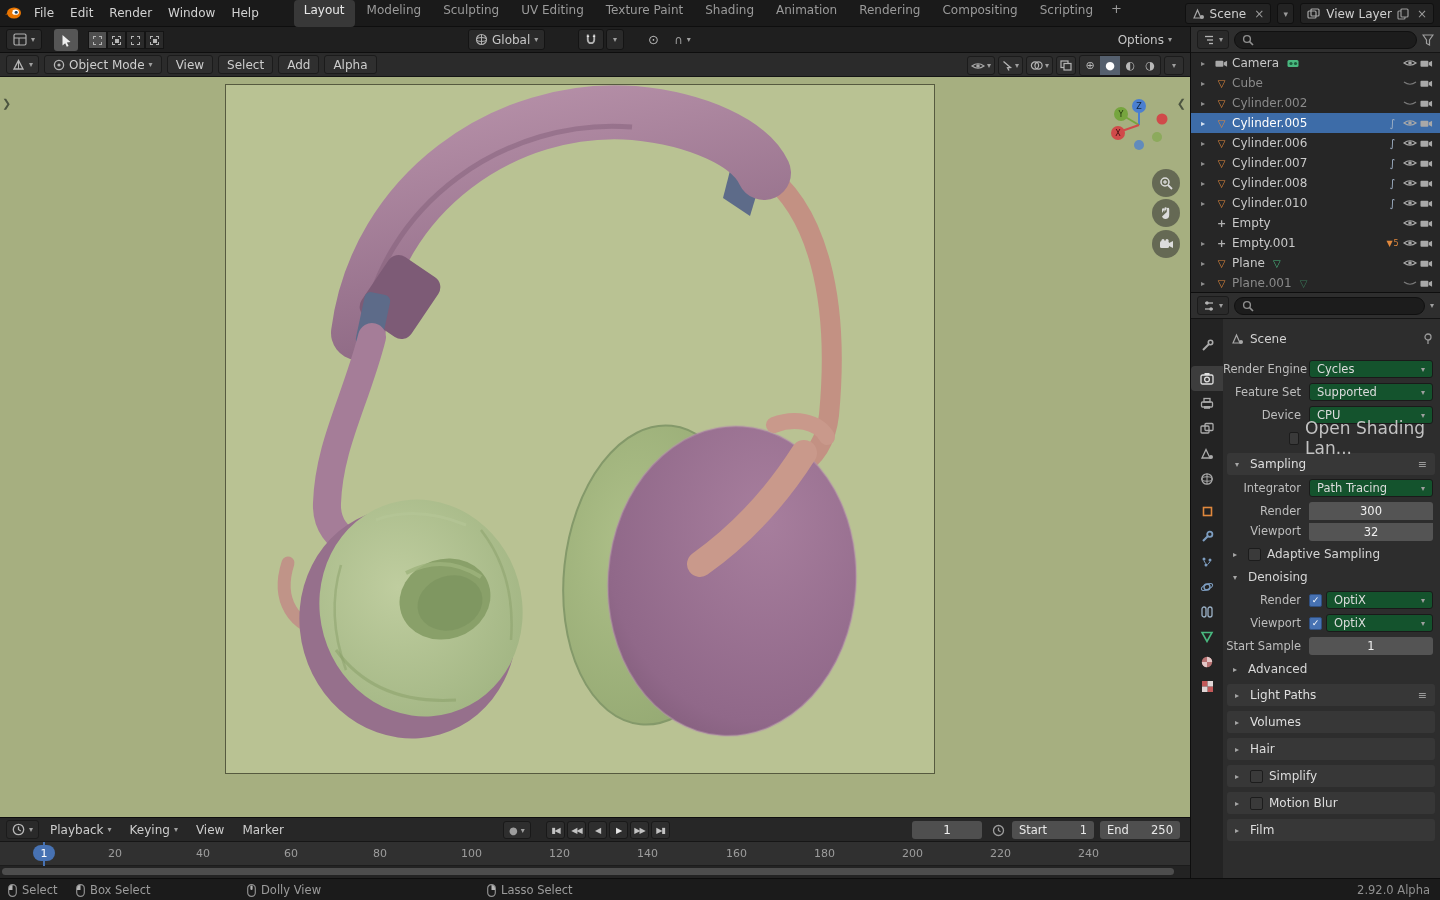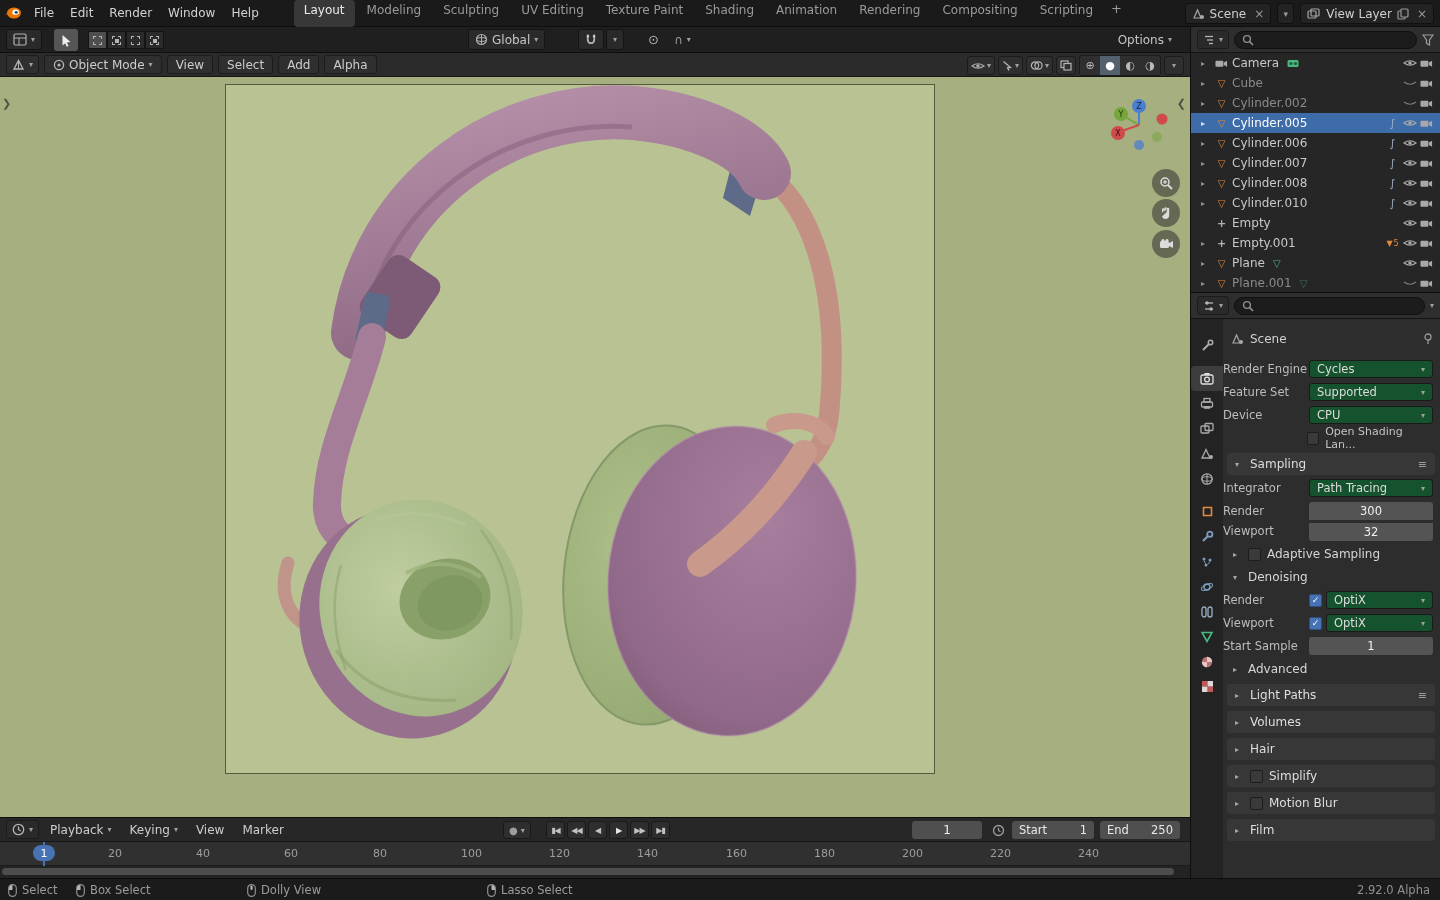--- a/index.html
+++ b/index.html
@@ -63,21 +63,21 @@
 .badge5{color:#e0883d;font-size:8px;margin-left:1px;}
 
 .props{position:absolute;left:1190px;top:293px;width:250px;height:585px;background:#2d2d2d;border-left:1px solid #0e0e0e;overflow:hidden;}
 .phead{height:26px;background:#2e2e2e;border-bottom:1px solid #141414;display:flex;align-items:center;gap:5px;padding:0 6px;}
 .ptabs{position:absolute;left:0;top:26px;width:32px;height:559px;background:#232323;display:flex;flex-direction:column;align-items:center;padding-top:14px;}
 .ptab{width:28px;height:25px;display:flex;align-items:center;justify-content:center;border-radius:4px 0 0 4px;}
 .ptab.active{background:#3d3d3d;width:32px;}
 .gap1{margin-top:8px;}
 .pcontent{position:absolute;left:32px;top:26px;width:218px;height:559px;padding-top:8px;}
 .prow{display:flex;align-items:center;height:20px;margin:3px 8px 3px 0;}
-.plabel{width:86px;text-align:left;padding-right:8px;color:#bdbdbd;white-space:nowrap;font-size:11.5px;}
+.plabel{width:86px;text-align:right;padding-right:8px;color:#bdbdbd;white-space:nowrap;font-size:11.5px;}
 .dd{flex:1;height:18px;background:#14532d;border:1px solid #1a1a1a;border-radius:3px;display:flex;align-items:center;padding:0 7px;color:#dcdcdc;font-size:11.5px;}
 .dd .caret{margin-left:auto;}
 .num{flex:1;height:18px;background:#545454;border-radius:3px;display:flex;align-items:center;justify-content:center;color:#f0f0f0;font-size:11.5px;}
 .num.top{border-radius:3px 3px 0 0;}
 .num.bot{border-radius:0 0 3px 3px;margin-top:1px;}
 .cb{width:13px;height:13px;background:#3a3a3a;border:1px solid #1c1c1c;border-radius:2px;display:flex;align-items:center;justify-content:center;color:#fff;font-size:9px;}
 .cb.on{background:#4772b3;border-color:#2f4f80;}
 .sechdr{height:22px;margin:5px 6px 2px 4px;background:#373737;border-radius:3px;display:flex;align-items:center;gap:6px;padding:0 8px;color:#dedede;}
 .subhdr{height:20px;margin:3px 8px 1px 10px;display:flex;align-items:center;gap:6px;color:#d6d6d6;}
 .arr{font-size:8px;color:#a7a7a7;width:9px;}
@@ -800,21 +800,21 @@
       <div class="prow">
         <span class="plabel">Device</span>
         <div class="dd">
             <span>CPU</span>
             <span class="caret">▾</span>
           </div>
       </div>
       <div class="prow">
         <span class="plabel"></span>
         <span class="cb"></span>
-        <span style="margin-left:6px;color:#c3c3c3;font-size:11px">Open Shading Lan...</span>
+        <span style="margin-left:6px;color:#c3c3c3;font-size:17px">Open Shading Lan...</span>
       </div>
 
       <div class="sechdr">
         <span class="arr">▾</span>
         <span>Sampling</span>
         <span class="mlines">≡</span>
       </div>
       <div class="prow">
         <span class="plabel">Integrator</span>
         <div class="dd">

